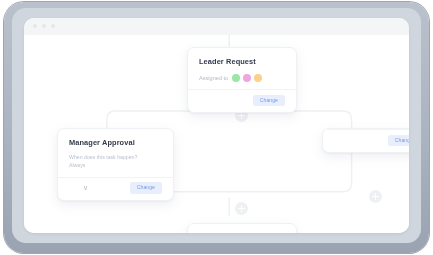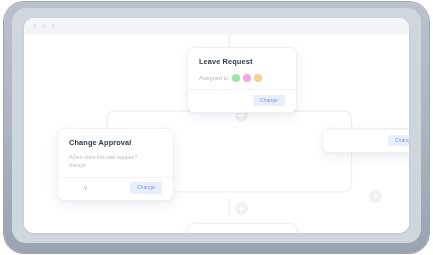--- a/index.html
+++ b/index.html
@@ -226,38 +226,38 @@
         <div class="plus-node" id="plus-bottom">
           <span></span>
         </div>
 
         <div class="plus-node" id="plus-right">
           <span></span>
         </div>
 
         <div class="card" id="card-leave-request">
           <div class="card-body">
-            <div class="card-title">Leave Request</div>
+            <div class="card-title">Leader Request</div>
             <div class="assign-row">
               <span class="assign-label">Assigned to</span>
               <span class="avatars">
                 <span style="background:#9ae6a4"></span>
                 <span style="background:#f0a5e0"></span>
                 <span style="background:#fbd08a"></span>
               </span>
             </div>
           </div>
           <div class="card-foot">
             <button class="btn-change">Change</button>
           </div>
         </div>
 
         <div class="card" id="card-manager-left">
           <div class="card-body">
-            <div class="card-title">Change Approval</div>
+            <div class="card-title">Manager Approval</div>
             <div class="question">When does this task happen?</div>
             <div class="question">Always</div>
           </div>
           <div class="card-foot">
             <span class="chevron">∨</span>
             <button class="btn-change">Change</button>
           </div>
         </div>
 
         <div class="card" id="card-team-leader">

